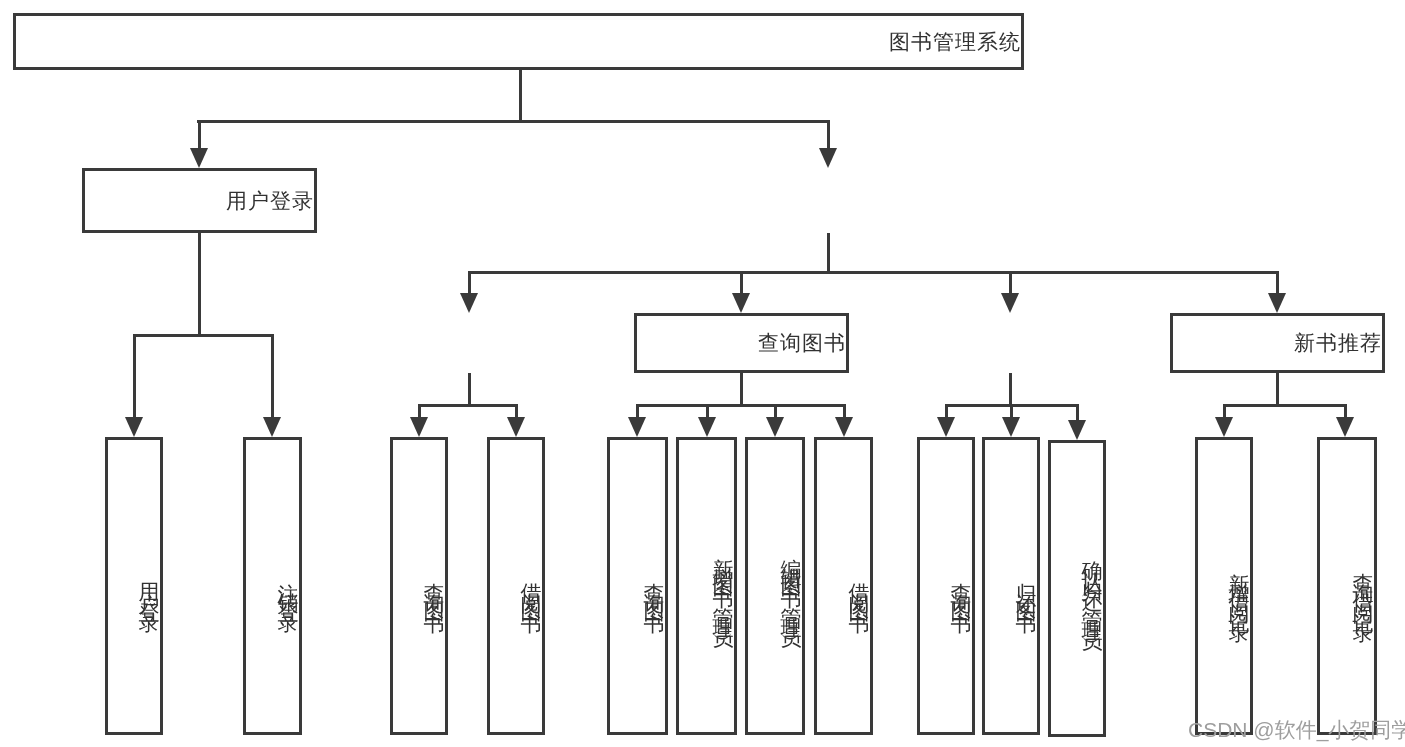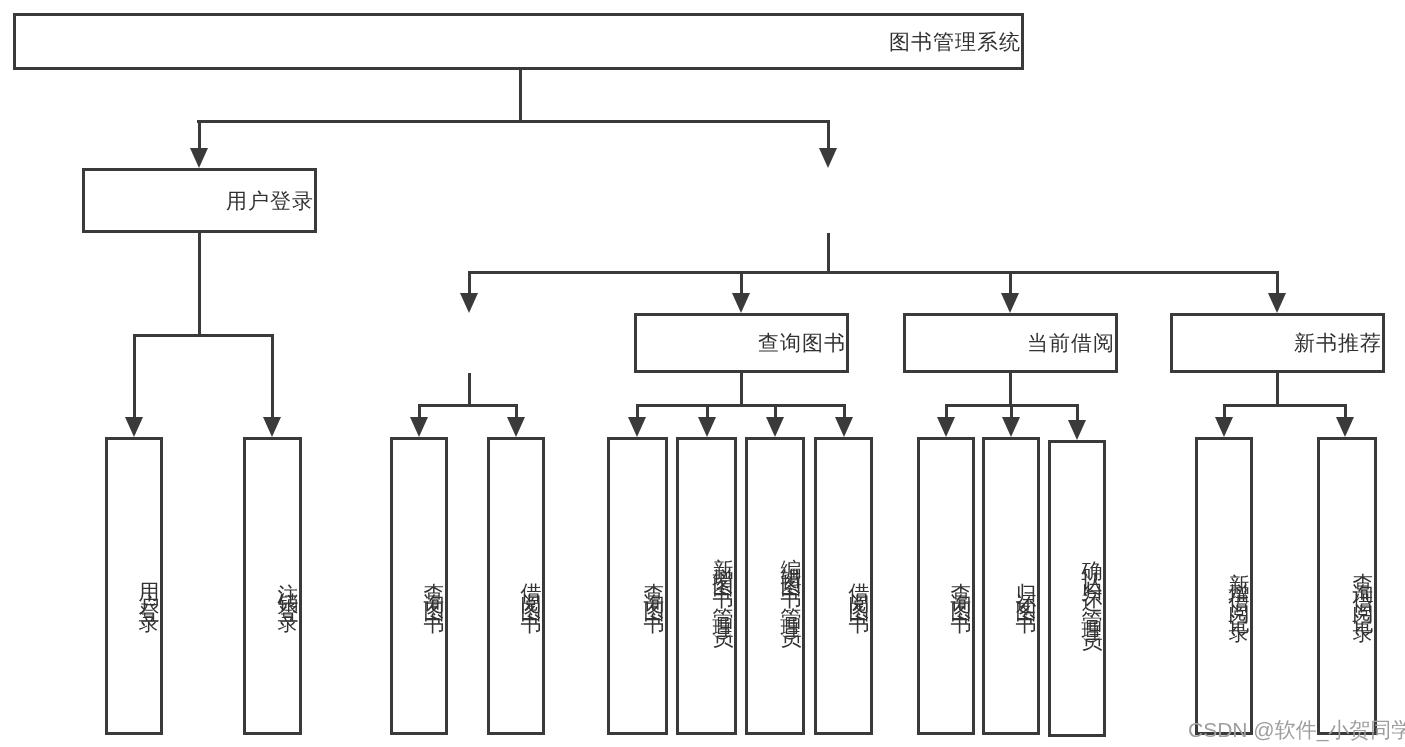--- a/index.html
+++ b/index.html
@@ -85,23 +85,20 @@
   <div class="vl" style="left:740px;top:271px;height:24px;"></div>
   <div class="ar" style="left:732px;top:293px;"></div>
   <div class="vl" style="left:1009px;top:271px;height:24px;"></div>
   <div class="ar" style="left:1001px;top:293px;"></div>
   <div class="vl" style="left:1276px;top:271px;height:24px;"></div>
   <div class="ar" style="left:1268px;top:293px;"></div>
 
   <div class="box" style="left:634px;top:313px;width:215px;height:60px;">
     <span class="hlabel">查询图书</span>
   </div>
-  <div class="box" style="left:903px;top:313px;width:215px;height:60px;">
-    <span class="hlabel">当前借阅</span>
-  </div>
   <div class="box" style="left:1170px;top:313px;width:215px;height:60px;">
     <span class="hlabel">新书推荐</span>
   </div>
 
   <div class="vl" style="left:468px;top:373px;height:33px;"></div>
   <div class="hl" style="left:418px;top:404px;width:99px;"></div>
   <div class="vl" style="left:418px;top:404px;height:15px;"></div>
   <div class="ar" style="left:410px;top:417px;"></div>
   <div class="vl" style="left:515px;top:404px;height:15px;"></div>
   <div class="ar" style="left:507px;top:417px;"></div>

